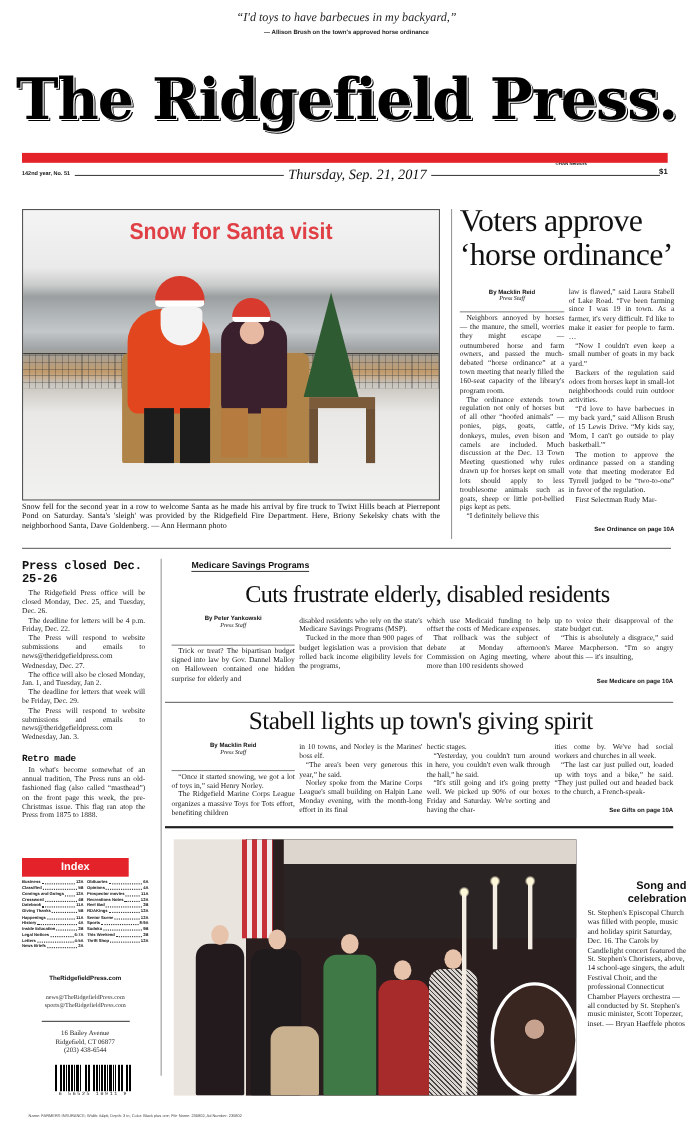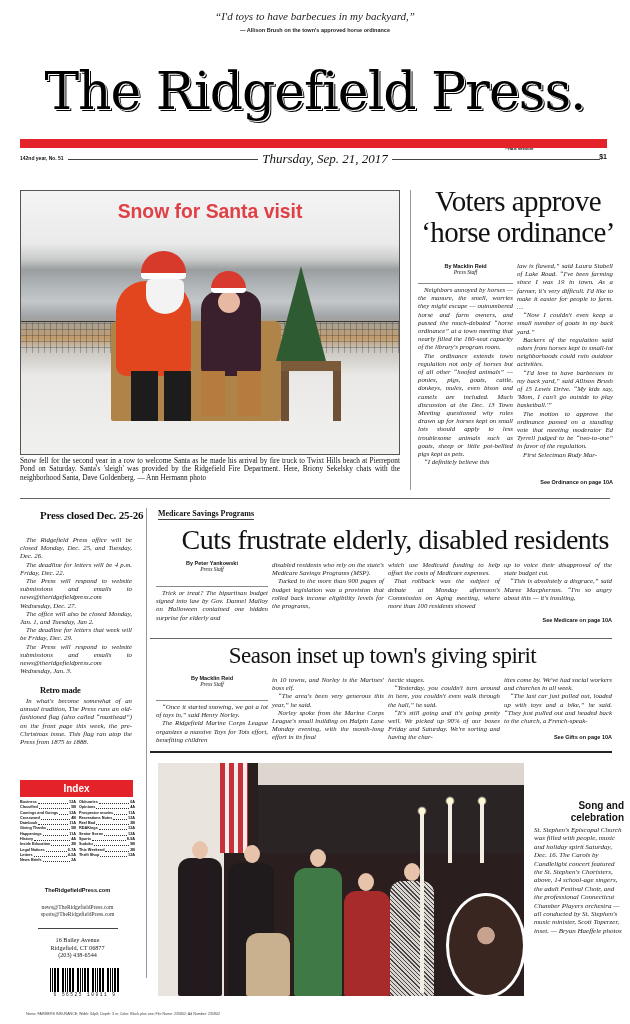--- a/index.html
+++ b/index.html
@@ -5,21 +5,21 @@
   * { box-sizing: border-box; margin: 0; padding: 0; }
   html, body { width: 630px; height: 1024px; background: #ffffff; overflow: hidden; }
   body { font-family: "Liberation Serif", serif; color: #111; position: relative; }
   .abs { position: absolute; }
 
   
   .quote { left: 0; width: 630px; top: 10px; text-align: center; font-style: italic; font-size: 11px; color: #222; }
   .quote-attr { left: 0; width: 630px; top: 27px; text-align: center; font-size: 5.5px; font-weight: bold; font-family: "Liberation Sans", sans-serif; color: #222; }
 
   
-  .masthead { left: 0; width: 630px; top: 58px; text-align: center; font-family: "DejaVu Serif", serif; font-weight: normal; font-size: 52px; letter-spacing: -1px; color: #000; line-height: 66px;
+  .masthead { left: 0; width: 630px; top: 58px; text-align: center; font-family: "DejaVu Serif", serif; font-weight: bold; font-size: 52px; letter-spacing: -1px; color: #000; line-height: 66px;
     text-shadow: 1px 1px 0 #fff, 2px 2px 0 #000; }
   .masthead-credit { left: 505px; top: 146px; font-size: 4px; font-family: "Liberation Sans", sans-serif; font-weight: bold; color: #222; }
   .redbar { left: 20px; top: 139px; width: 587px; height: 9px; background: #e42229; }
 
   .dateline { left: 20px; top: 151px; width: 587px; height: 16px; }
   .dateline .vol { position: absolute; left: 0; top: 4px; font-size: 5px; font-weight: bold; font-family: "Liberation Sans", sans-serif; }
   .dateline .line1 { position: absolute; left: 48px; top: 8px; width: 190px; border-top: 0.8px solid #444; }
   .dateline .date { position: absolute; left: 240px; top: 0px; width: 130px; text-align: center; font-style: italic; font-size: 13px; }
   .dateline .line2 { position: absolute; left: 372px; top: 8px; width: 208px; border-top: 0.8px solid #444; }
   .dateline .price { position: absolute; right: 0; top: 2px; font-size: 7px; font-weight: bold; font-family: "Liberation Sans", sans-serif; }
@@ -41,57 +41,57 @@
   .girl-boots { position: absolute; left: 180px; top: 180px; width: 60px; height: 45px; background: linear-gradient(90deg, #b57b3f 0 40%, transparent 40% 60%, #b57b3f 60%); }
   .tree { position: absolute; left: 255px; top: 75px; width: 0; height: 0; border-left: 25px solid transparent; border-right: 25px solid transparent; border-bottom: 95px solid #2f5b33; }
   .table { position: absolute; left: 260px; top: 170px; width: 60px; height: 60px; border-top: 10px solid #7c5b3a; background: linear-gradient(90deg, #6e5034 0 8px, transparent 8px 52px, #6e5034 52px); }
 
   .santa-caption { left: 20px; top: 457px; width: 380px; font-size: 7.3px; line-height: 8.4px; text-align: justify; }
 
   .vline1 { left: 410px; top: 190px; height: 300px; border-left: 1px solid #999; }
   .hline1 { left: 20px; top: 498px; width: 590px; border-top: 1px solid #666; }
 
   
-  .voters-head { left: 418px; top: 186px; width: 200px; text-align: center; font-size: 29px; line-height: 31px; letter-spacing: -0.6px; }
+  .voters-head { left: 418px; top: 186px; width: 200px; text-align: left; font-size: 29px; line-height: 31px; letter-spacing: -0.6px; }
   .byline { text-align: center; }
   .byline .by { font-family: "Liberation Sans", sans-serif; font-weight: bold; font-size: 5.5px; display: block; }
   .byline .staff { font-style: italic; font-size: 5.5px; display: block; }
   .voters-by { left: 418px; top: 263px; width: 95px; }
-  .body-col { font-size: 6.8px; line-height: 8.2px; text-align: justify; color: #222; font-style: italic; }
+  .body-col { font-size: 6.8px; line-height: 8.2px; text-align: justify; color: #222; }
   .body-col p { text-indent: 6px; }
   .voters-col1 { left: 418px; top: 283px; width: 95px; border-top: 0.8px solid #888; padding-top: 2px; }
   .voters-col2 { left: 517px; top: 262px; width: 96px; }
   .see-more { font-family: "Liberation Sans", sans-serif; font-weight: bold; font-size: 5.5px; text-align: right; }
   .voters-see { left: 517px; top: 479px; width: 96px; }
 
   
   .vline-left { left: 146px; top: 508px; height: 470px; border-left: 1px solid #999; }
-  .rail-head { font-family: Liberation Serif, serif; font-weight: bold; font-size: 11px; line-height: 12px; letter-spacing: -0.2px; margin-left: 20px; }
+  .rail-head { font-family: Liberation Mono, monospace; font-weight: bold; font-size: 11px; line-height: 12px; letter-spacing: -0.2px; }
   .closed-head { left: 20px; top: 509px; width: 115px; }
   .closed-body { left: 20px; top: 536px; width: 112px; }
   .retro-head { left: 20px; top: 684px; width: 115px; font-size: 8.5px; }
   .retro-body { left: 20px; top: 697px; width: 112px; }
-  .index-bar { left: 20px; top: 780px; width: 113px; height: 17px; background: #e42229; color: #fff; text-align: center; font-family: "Liberation Sans", sans-serif; font-weight: bold; font-size: 10px; line-height: 17px; }
+  .index-bar { left: 20px; top: 780px; width: 97px; height: 17px; background: #e42229; color: #fff; text-align: center; font-family: "Liberation Sans", sans-serif; font-weight: bold; font-size: 10px; line-height: 17px; }
   .index-table { left: 20px; top: 800px; width: 115px; display: flex; gap: 3px; }
   .index-table .col { width: 56px; }
   .index-row { display: flex; font-family: "Liberation Sans", sans-serif; font-weight: bold; font-size: 3.8px; line-height: 5.3px; white-space: nowrap; }
   .index-row .lbl { flex: 0 0 auto; }
   .index-row .dots { flex: 1 1 auto; border-bottom: 0.6px dotted #333; margin: 0 1px 1.3px; }
   .index-row .pg { flex: 0 0 auto; }
   .web { left: 20px; top: 887px; width: 115px; text-align: center; font-family: "Liberation Sans", sans-serif; font-weight: bold; font-size: 5.6px; }
   .emails { left: 20px; top: 904px; width: 115px; text-align: center; font-size: 5.6px; line-height: 7px; color: #333; }
   .rail-rule { left: 38px; top: 928px; width: 80px; border-top: 0.8px solid #444; }
   .address { left: 20px; top: 936px; width: 115px; text-align: center; font-size: 6.2px; line-height: 7.6px; color: #222; }
   .barcode { left: 50px; top: 968px; width: 70px; height: 32px; }
   .barcode .bars { width: 70px; height: 24px; background: repeating-linear-gradient(90deg, #000 0 1.5px, #fff 1.5px 2.5px, #000 2.5px 3px, #fff 3px 4.5px, #000 4.5px 6.5px, #fff 6.5px 7.5px); }
   .barcode .num { font-size: 4.5px; letter-spacing: 1.5px; text-align: center; font-family: "Liberation Mono", monospace; }
 
   
-  .medicare-kicker { left: 158px; top: 509px; font-family: Liberation Serif, serif; font-weight: bold; font-size: 8px; border-bottom: 0.8px solid #444; padding-bottom: 1px; }
-  .medicare-head { left: 144px; top: 527px; width: 465px; text-align: right; font-size: 28px; line-height: 26px; letter-spacing: -0.5px; }
+  .medicare-kicker { left: 174px; top: 509px; font-family: Liberation Sans, sans-serif; font-weight: bold; font-size: 8px; border-bottom: 0.8px solid #444; padding-bottom: 1px; }
+  .medicare-head { left: 156px; top: 527px; width: 465px; text-align: center; font-size: 22px; line-height: 26px; letter-spacing: -0.5px; }
   .med-by { left: 156px; top: 560px; width: 112px; }
   .med-c1 { left: 156px; top: 586px; width: 112px; border-top: 0.8px solid #888; padding-top: 2px; }
   .med-c2 { left: 272px; top: 561px; width: 112px; }
   .med-c3 { left: 388px; top: 561px; width: 112px; }
   .med-c4 { left: 504px; top: 561px; width: 108px; }
   .med-see { left: 504px; top: 617px; width: 108px; }
   .hline2 { left: 150px; top: 638px; width: 462px; border-top: 1px solid #666; }
 
   
   .season-head { left: 150px; top: 643px; width: 465px; text-align: center; font-size: 23px; line-height: 26px; letter-spacing: -0.5px; }
@@ -344,21 +344,21 @@
   <p style="text-indent:0">which use Medicaid funding to help offset the costs of Medicare expenses.</p>
   <p>That rollback was the subject of debate at Monday afternoon's Commission on Aging meeting, where more than 100 residents showed</p>
 </div>
 <div class="abs body-col med-c4">
   <p style="text-indent:0">up to voice their disapproval of the state budget cut.</p>
   <p>“This is absolutely a disgrace,” said Maree Macpherson. “I'm so angry about this — it's insulting,</p>
 </div>
 <div class="abs see-more med-see">See Medicare on page 10A</div>
 <div class="abs hline2"></div>
 
-<div class="abs season-head">Season inset up town's giving spirit</div>
+<div class="abs season-head">Stabell lights up town's giving spirit</div>
 <div class="abs sea-by byline">
   <span class="by">By Macklin Reid</span>
   <span class="staff">Press Staff</span>
 </div>
 <div class="abs body-col sea-c1">
   <p>“Once it started snowing, we got a lot of toys in,” said Henry Norley.</p>
   <p>The Ridgefield Marine Corps League organizes a massive Toys for Tots effort, benefiting children</p>
 </div>
 <div class="abs body-col sea-c2">
   <p style="text-indent:0">in 10 towns, and Norley is the Marines' boss elf.</p>

